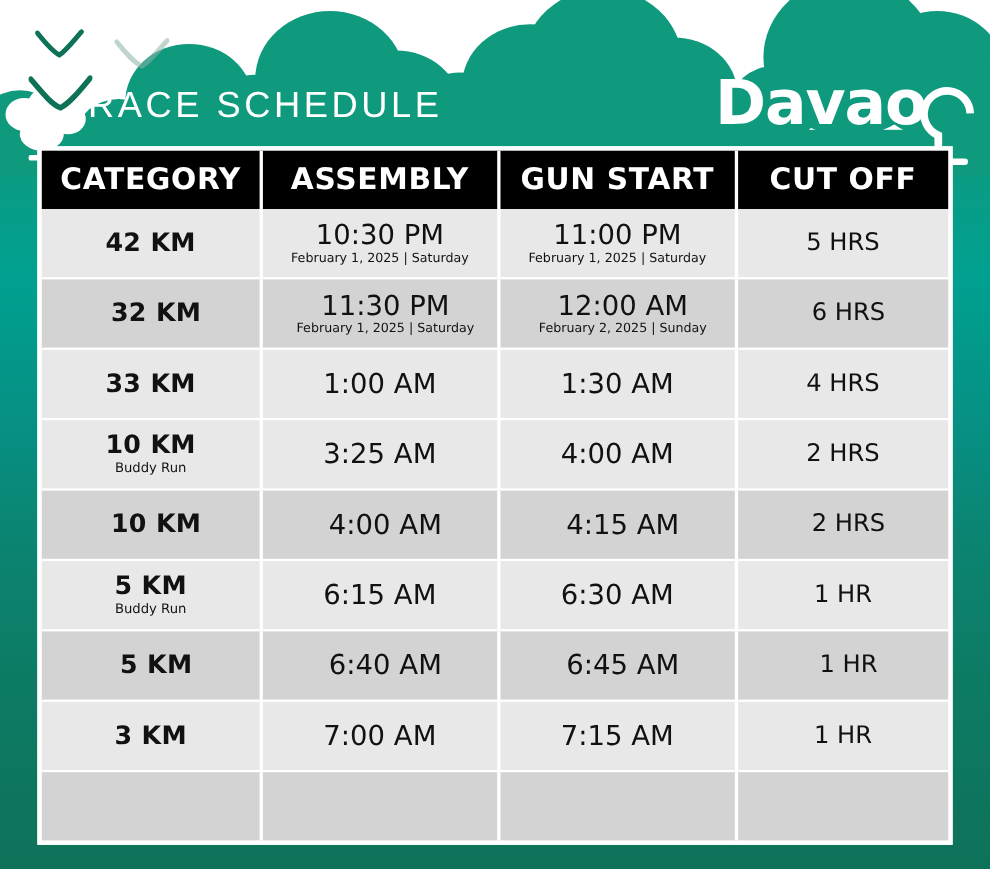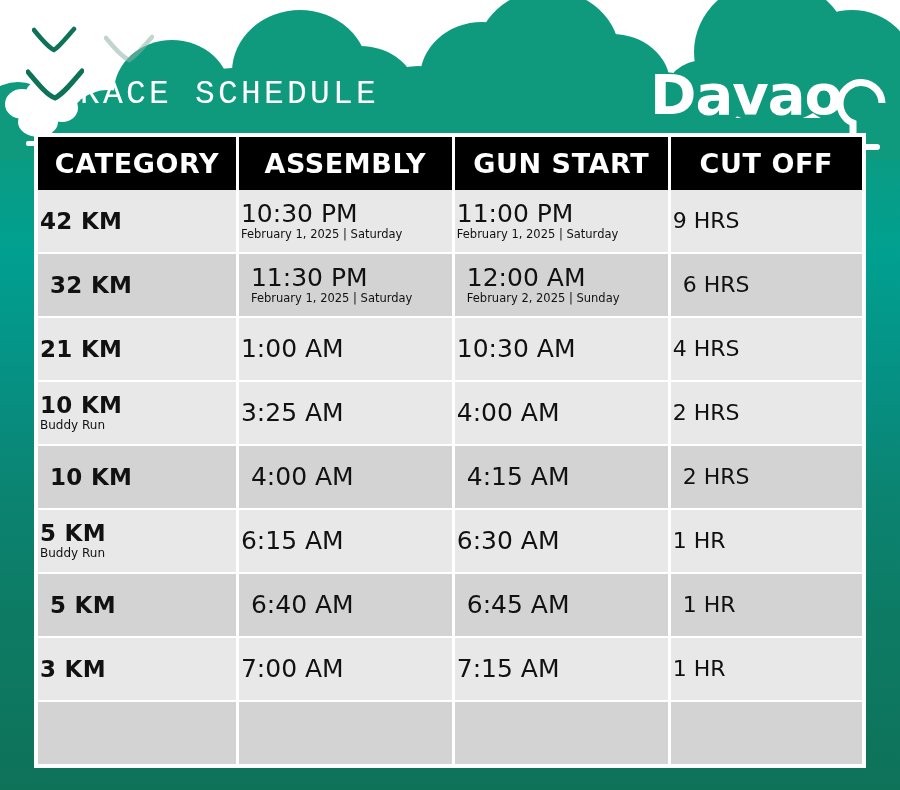--- a/index.html
+++ b/index.html
@@ -56,21 +56,21 @@
   
   .race-title {
     position: absolute;
     left: 80px;
     top: 76px;
     z-index: 6;
     color: #ffffff;
     font-size: 33px;
     font-weight: 400;
     letter-spacing: 3.2px;
-    font-family: Liberation Mono, monospace;
+    font-family: Liberation Sans, sans-serif;
     white-space: nowrap;
   }
   .davao-logo {
     position: absolute;
     right: 58px;
     top: 62px;
     z-index: 6;
     color: #ffffff;
     font-size: 56px;
     font-weight: bold;
@@ -109,21 +109,21 @@
     letter-spacing: 0.6px;
     font-family: "DejaVu Sans", sans-serif;
     text-align: center;
     border-right: 3px solid #ffffff;
     padding: 0;
   }
   table.schedule thead th:last-child { border-right: none; }
 
   table.schedule tbody td {
     height: 54px;
-    text-align: left;
+    text-align: center;
     vertical-align: middle;
     border-right: 3px solid #ffffff;
     border-bottom: 2px solid #ffffff;
     padding: 4px 2px;
     color: #111111;
     font-family: "DejaVu Sans", sans-serif;
   }
   table.schedule tbody td:last-child { border-right: none; }
   table.schedule tbody tr:last-child td { border-bottom: none; }
 
@@ -266,21 +266,21 @@
           </td>
           <td>
             <span class="time-main">10:30 PM</span>
             <span class="time-sub">February 1, 2025 | Saturday</span>
           </td>
           <td>
             <span class="time-main">11:00 PM</span>
             <span class="time-sub">February 1, 2025 | Saturday</span>
           </td>
           <td>
-            <span class="cut-main">9 HRS</span>
+            <span class="cut-main">5 HRS</span>
           </td>
         </tr>
 
         <tr class="even">
           <td>
             <span class="cat-main">32 KM</span>
 
           </td>
           <td>
             <span class="time-main">11:30 PM</span>
@@ -290,29 +290,29 @@
             <span class="time-main">12:00 AM</span>
             <span class="time-sub">February 2, 2025 | Sunday</span>
           </td>
           <td>
             <span class="cut-main">6 HRS</span>
           </td>
         </tr>
 
         <tr class="odd">
           <td>
-            <span class="cat-main">21 KM</span>
+            <span class="cat-main">33 KM</span>
 
           </td>
           <td>
             <span class="time-main">1:00 AM</span>
 
           </td>
           <td>
-            <span class="time-main">10:30 AM</span>
+            <span class="time-main">1:30 AM</span>
 
           </td>
           <td>
             <span class="cut-main">4 HRS</span>
           </td>
         </tr>
 
 
         <tr class="odd">
           <td>

